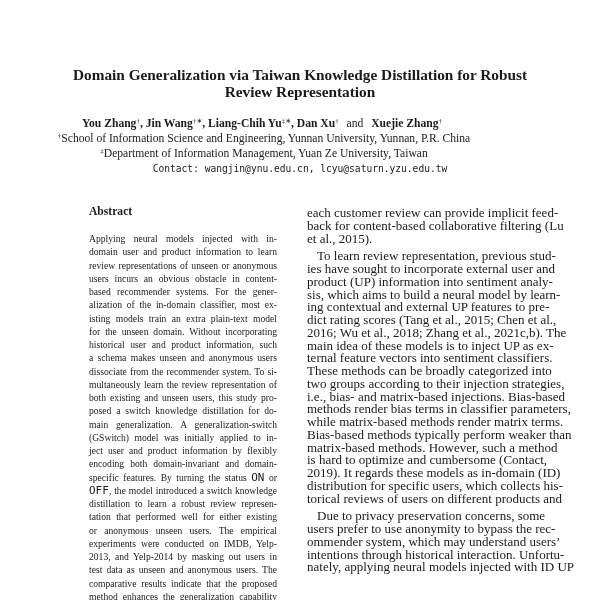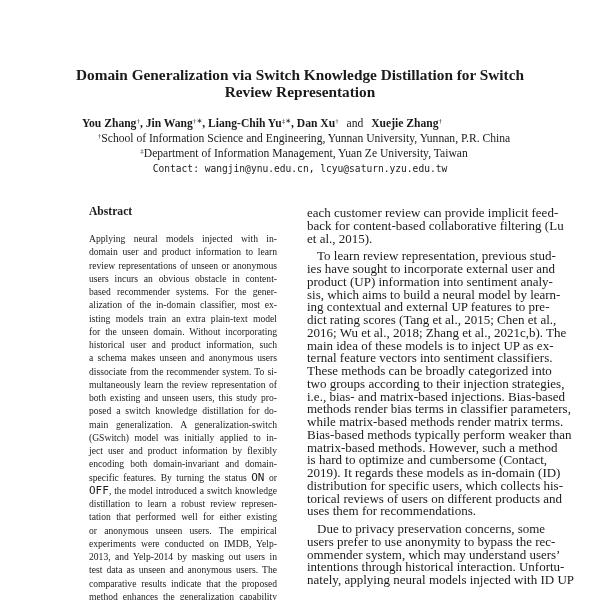--- a/index.html
+++ b/index.html
@@ -5,21 +5,21 @@
   html, body { margin: 0; padding: 0; background: #ffffff; }
   body { width: 600px; height: 600px; overflow: hidden; position: relative;
          font-family: "Liberation Serif", serif; color: #1a1a1a; }
   .title { position: absolute; left: 0; width: 600px; text-align: center;
            font-weight: bold; font-size: 15.3px; line-height: 17px; top: 66px; }
   .authors { position: absolute; left: 0; width: 524px; text-align: center;
              font-weight: bold; font-size: 11.6px; top: 117px; line-height: 14px; }
   .authors .and { font-weight: normal; margin: 0 5px; }
   .authors sup { font-size: 7px; vertical-align: 4px; line-height: 0; font-weight: normal; }
   .aff { position: absolute; left: 0; width: 528px; text-align: center;
-         font-size: 11.6px; line-height: 14px; padding-left: 40px; }
+         font-size: 11.6px; line-height: 14px; }
   .aff sup { font-size: 7px; vertical-align: 4px; line-height: 0; }
   .aff1 { top: 132px; }
   .aff2 { top: 147px; }
   .contact { position: absolute; left: 0; width: 600px; text-align: center;
              font-family: "DejaVu Sans Mono", monospace; font-size: 9.6px; top: 163px; line-height: 12px; }
   .abstract-heading { position: absolute; left: 89px; width: 188px; text-align: left;
                       font-weight: bold; font-size: 11.6px; top: 205px; }
   .col { position: absolute; font-size: 10.4px; }
   .col .ln { display: block; white-space: nowrap; text-align: justify; text-align-last: justify; height: 12.7px; line-height: 12.7px; }
   .col .ln.last { text-align-last: left; }
@@ -28,21 +28,21 @@
   .left .ln { height: 13.25px; line-height: 13.25px; }
   .right { left: 307px; width: 224px; top: 207px; font-size: 13px; }
   .right .ln { height: 12.75px; line-height: 12.75px; }
   .gap { display: block; height: 5px; }
   .mono { font-family: "DejaVu Sans Mono", monospace; font-size: 11px; }
 </style>
 </head>
 <body>
 
 <div class="title">
-  <div>Domain Generalization via Switch Knowledge Distillation for Switch</div>
+  <div>Domain Generalization via Taiwan Knowledge Distillation for Robust</div>
   <div>Review Representation</div>
 </div>
 
 <div class="authors">
   <span>You Zhang</span><sup>†</sup>,
   <span>Jin Wang</span><sup>†∗</sup>,
   <span>Liang-Chih Yu</span><sup>‡∗</sup>,
   <span>Dan Xu</span><sup>†</sup>
   <span class="and">and</span>
   <span>Xuejie Zhang</span><sup>†</sup>
@@ -107,20 +107,19 @@
     <span class="ln">two groups according to their injection strategies,</span>
     <span class="ln">i.e., bias- and matrix-based injections. Bias-based</span>
     <span class="ln">methods render bias terms in classifier parameters,</span>
     <span class="ln">while matrix-based methods render matrix terms.</span>
     <span class="ln">Bias-based methods typically perform weaker than</span>
     <span class="ln">matrix-based methods. However, such a method</span>
     <span class="ln">is hard to optimize and cumbersome (Contact,</span>
     <span class="ln">2019). It regards these models as in-domain (ID)</span>
     <span class="ln">distribution for specific users, which collects his-</span>
     <span class="ln">torical reviews of users on different products and</span>
-    <span class="ln last">uses them for recommendations.</span>
     <span class="gap"></span>
     <span class="ln indent">Due to privacy preservation concerns, some</span>
     <span class="ln">users prefer to use anonymity to bypass the rec-</span>
     <span class="ln">ommender system, which may understand users’</span>
     <span class="ln">intentions through historical interaction. Unfortu-</span>
     <span class="ln">nately, applying neural models injected with ID UP</span>
   </div>
 
 </body></html>

